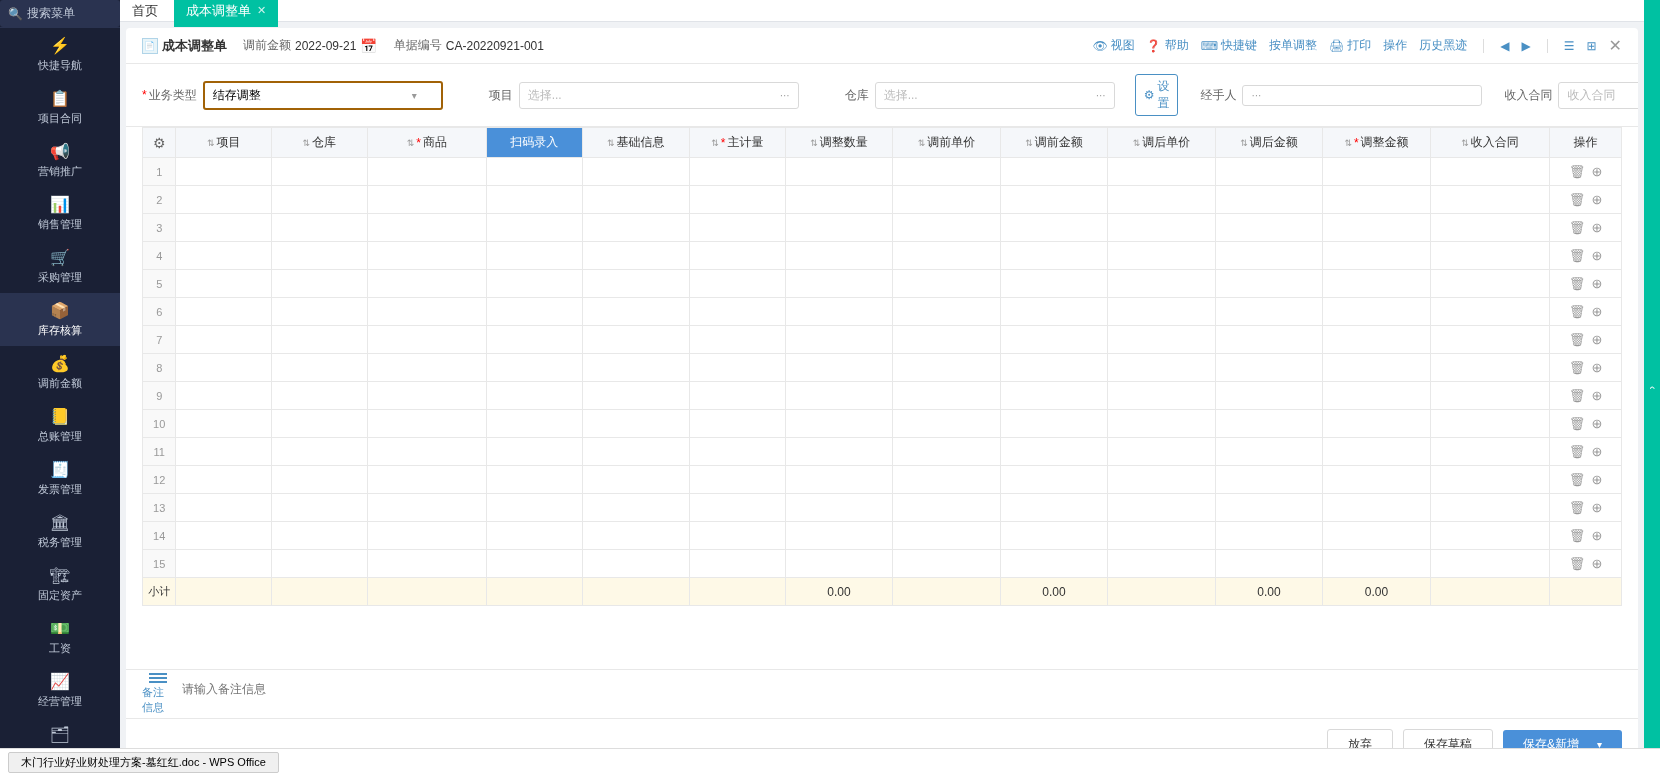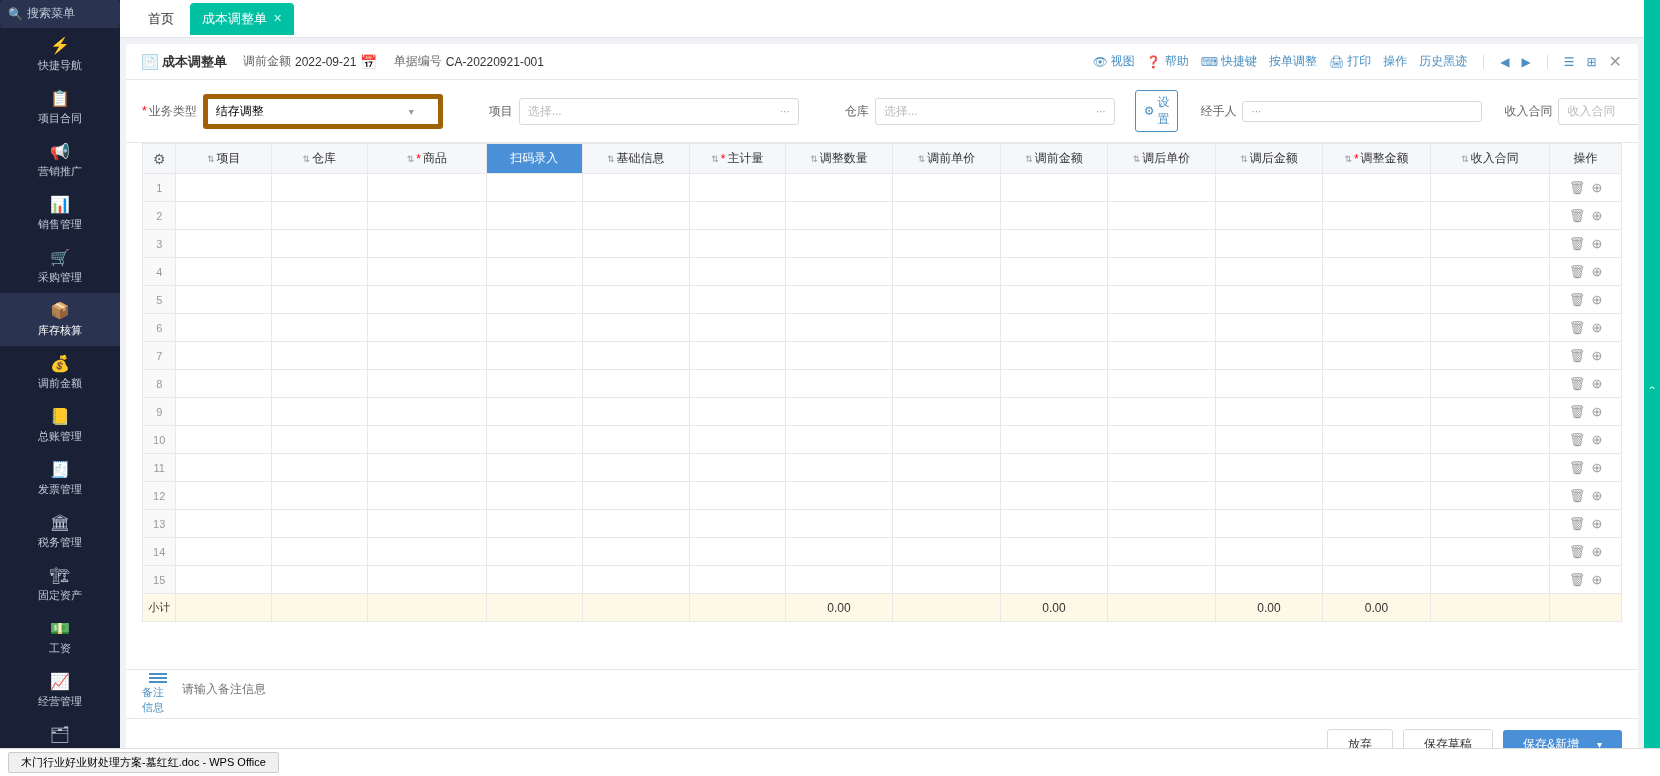--- a/index.html
+++ b/index.html
@@ -58,22 +58,22 @@
       background: #f0f2f5;
       overflow: hidden;
     }
 
     
     .tab-bar {
       display: flex;
       align-items: center;
       background: #fff;
       border-bottom: 1px solid #e0e3e8;
-      height: 38px;
-      padding: 0 16px;
+      height: 22px;
+      padding: 0 0;
       gap: 4px;
     }
     .tab {
       display: flex;
       align-items: center;
       padding: 0 12px;
       height: 32px;
       border-radius: 4px 4px 0 0;
       cursor: pointer;
       font-size: 13px;
@@ -205,21 +205,21 @@
       color: #333;
       background: #fff;
       display: flex;
       align-items: center;
       justify-content: space-between;
       max-width: 320px;
     }
     .field-input .placeholder { color: #bbb; }
     .field-input .dots { color: #999; font-size: 10px; }
     .field-select {
-      border: 5px solid #a16207;
+      border: 2px solid #a16207;
       border-radius: 3px;
       padding: 4px 24px 4px 8px;
       font-size: 12px;
       background: #fff;
       min-width: 180px;
       display: flex;
       align-items: center;
       justify-content: space-between;
       position: relative;
     }

